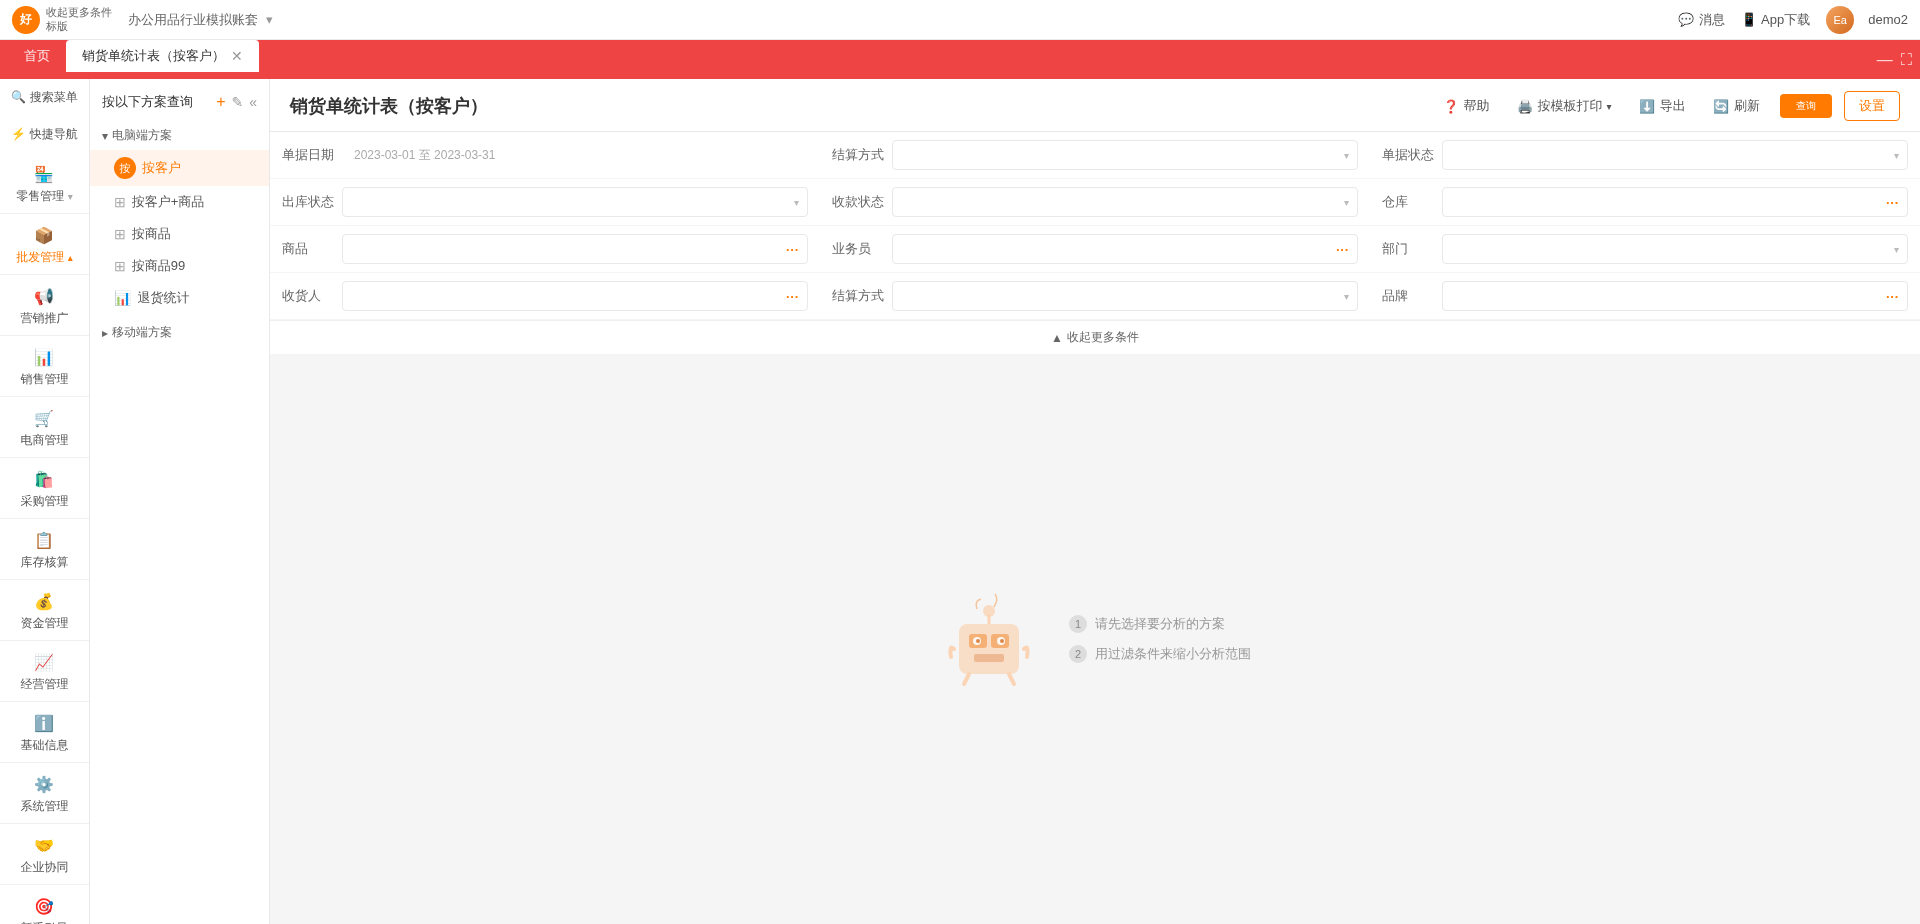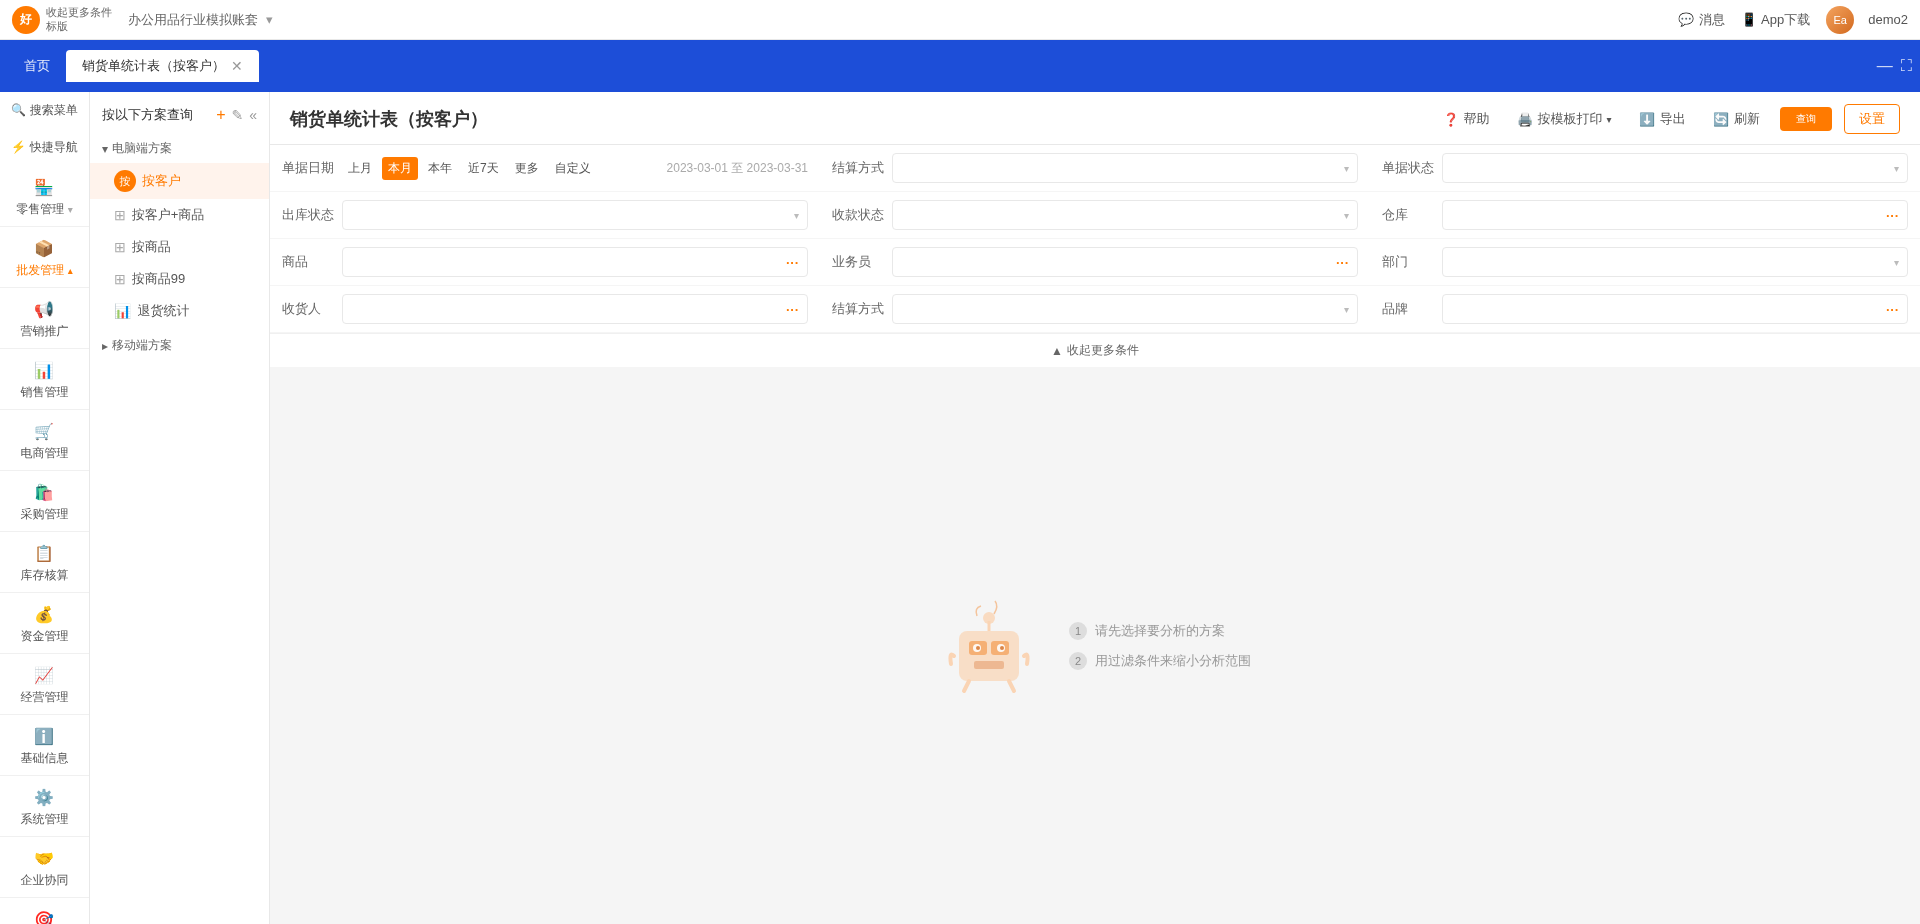--- a/index.html
+++ b/index.html
@@ -64,24 +64,23 @@
       display: flex;
       align-items: center;
       justify-content: center;
       color: #fff;
       font-size: 11px;
       overflow: hidden;
     }
 
     
     .tab-bar {
-      height: 52px;
-      background: #1d4ed8;
-      display: flex;
-      align-items: center;
+      height: 39px;
+      background: #ef4444;
+      display: flex;
       padding: 0 8px;
       flex-shrink: 0;
     }
     .tab-item {
       height: 32px;
       padding: 0 16px;
       border-radius: 4px 4px 0 0;
       display: flex;
       align-items: center;
       gap: 6px;
@@ -584,28 +583,20 @@
           </div>
         </div>
       </div>
     </div>
 
     <div class="filter-section">
 
       <div class="filter-grid">
         <div class="filter-cell">
           <span class="filter-cell-label">单据日期</span>
-          <div style="display:flex;align-items:center;gap:4px;flex:1;">
-            <span class="date-tab">上月</span>
-            <span class="date-tab active">本月</span>
-            <span class="date-tab">本年</span>
-            <span class="date-tab">近7天</span>
-            <span class="date-tab">更多</span>
-            <span class="date-tab">自定义</span>
-          </div>
           <span class="date-range-text" style="font-size:12px;color:#aaa;margin-left:12px;">2023-03-01 至 2023-03-31</span>
         </div>
         <div class="filter-cell">
           <span class="filter-cell-label">结算方式</span>
           <div class="filter-cell-input">
             <span style="color:#bbb;font-size:12px;"></span>
             <span style="color:#bbb;font-size:10px;">▾</span>
           </div>
         </div>
         <div class="filter-cell">

